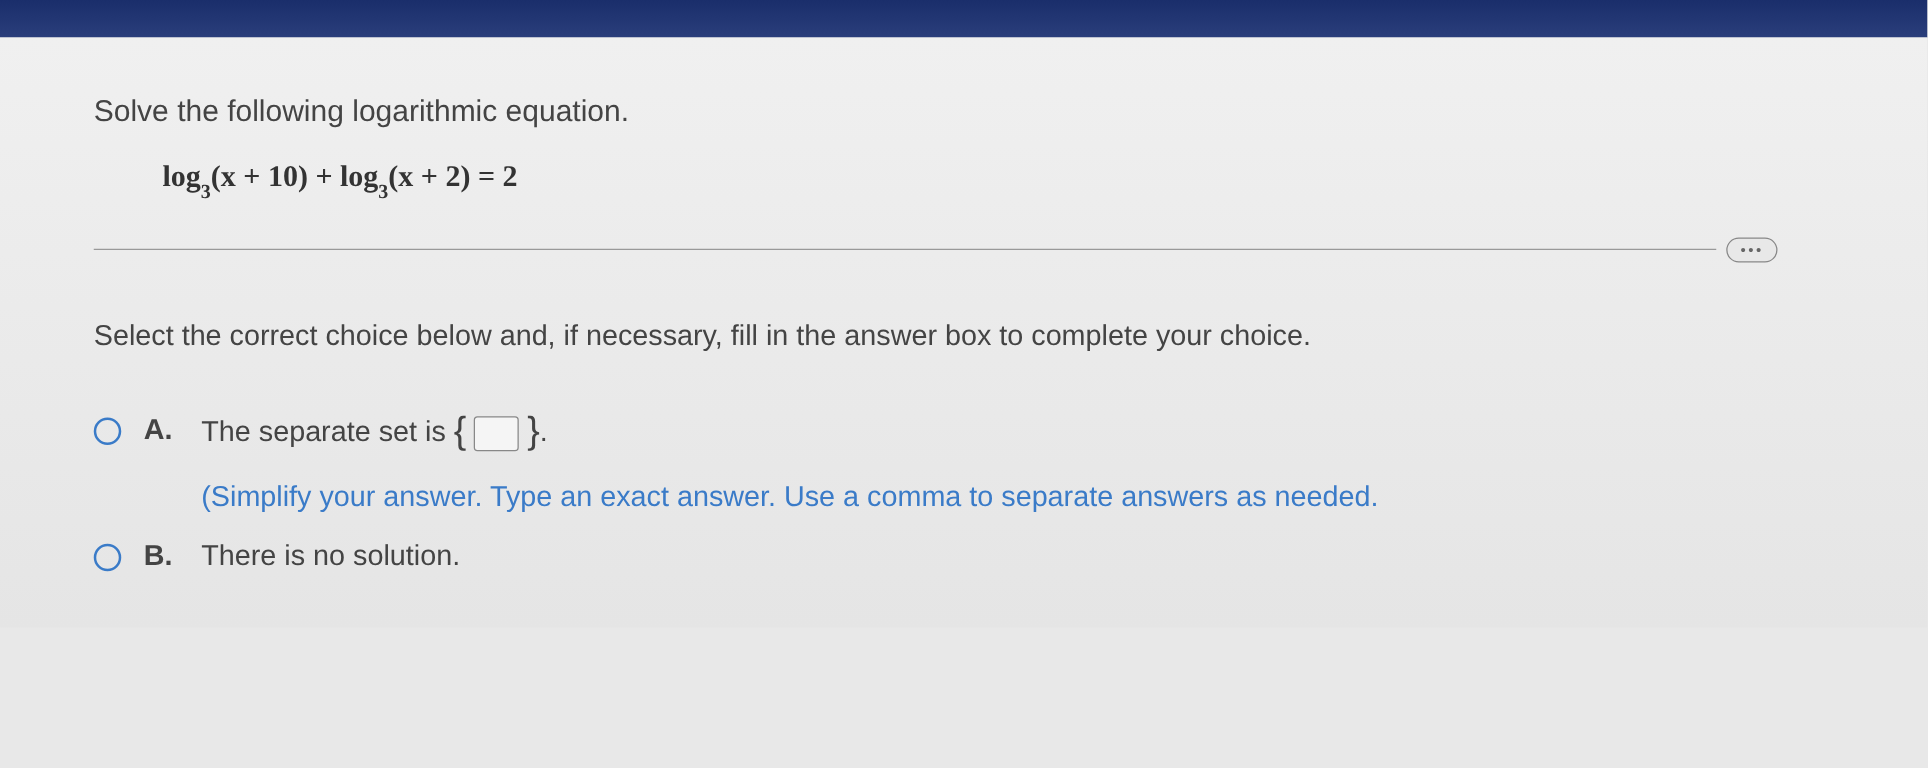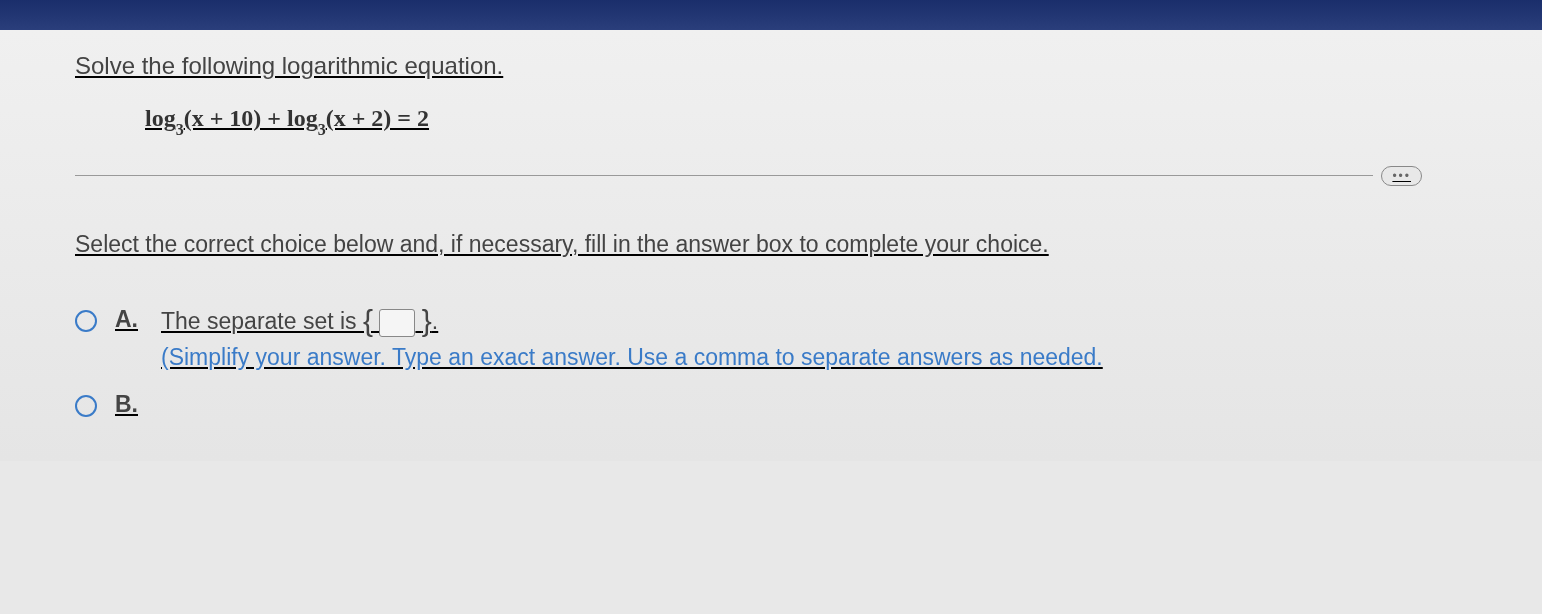--- a/index.html
+++ b/index.html
@@ -12,34 +12,33 @@
       background: #e8e8e8;
       width: 1542px;
       height: 614px;
       overflow: hidden;
     }
     .top-bar {
       height: 30px;
       background: linear-gradient(to bottom, #1a2e6b, #2a3e7b);
     }
     .content {
-      padding: 22px 50px 20px 75px;
+      padding: 46px 50px 20px 75px;
       background: linear-gradient(to bottom, #f0f0f0, #e5e5e5);
       position: relative;
-      text-decoration: underline;
     }
     .prompt {
       font-size: 24px;
       color: #444;
       margin-bottom: 25px;
     }
     .equation {
       font-size: 24px;
       color: #333;
-      margin-left: 70px;
+      margin-left: 55px;
       margin-bottom: 30px;
       font-family: Georgia, serif;
     }
     .equation .bold {
       font-weight: bold;
     }
     .equation .sub {
       font-size: 16px;
       vertical-align: sub;
       position: relative;
@@ -107,21 +106,21 @@
       width: 36px;
       height: 28px;
       border: 1px solid #888;
       background: #f5f5f5;
       vertical-align: middle;
       border-radius: 3px;
     }
     .hint-text {
       font-size: 23px;
       color: #3a7bc8;
-      margin-top: 4px;
+      margin-top: 20px;
     }
     .brace {
       font-size: 30px;
       vertical-align: middle;
       position: relative;
       top: -2px;
     }
   </style>
 </head>
 <body>
@@ -157,15 +156,16 @@
       </div>
       <div class="hint-text">(Simplify your answer. Type an exact answer. Use a comma to separate answers as needed.</div>
     </div>
   </div>
 
   <div class="choice-row">
     <div class="radio-wrap">
       <span class="radio"></span>
     </div>
     <div class="choice-label">B.</div>
+    <div class="choice-text-block">There is no solution.</div>
   </div>
 
 </div>
 
 </body></html>

